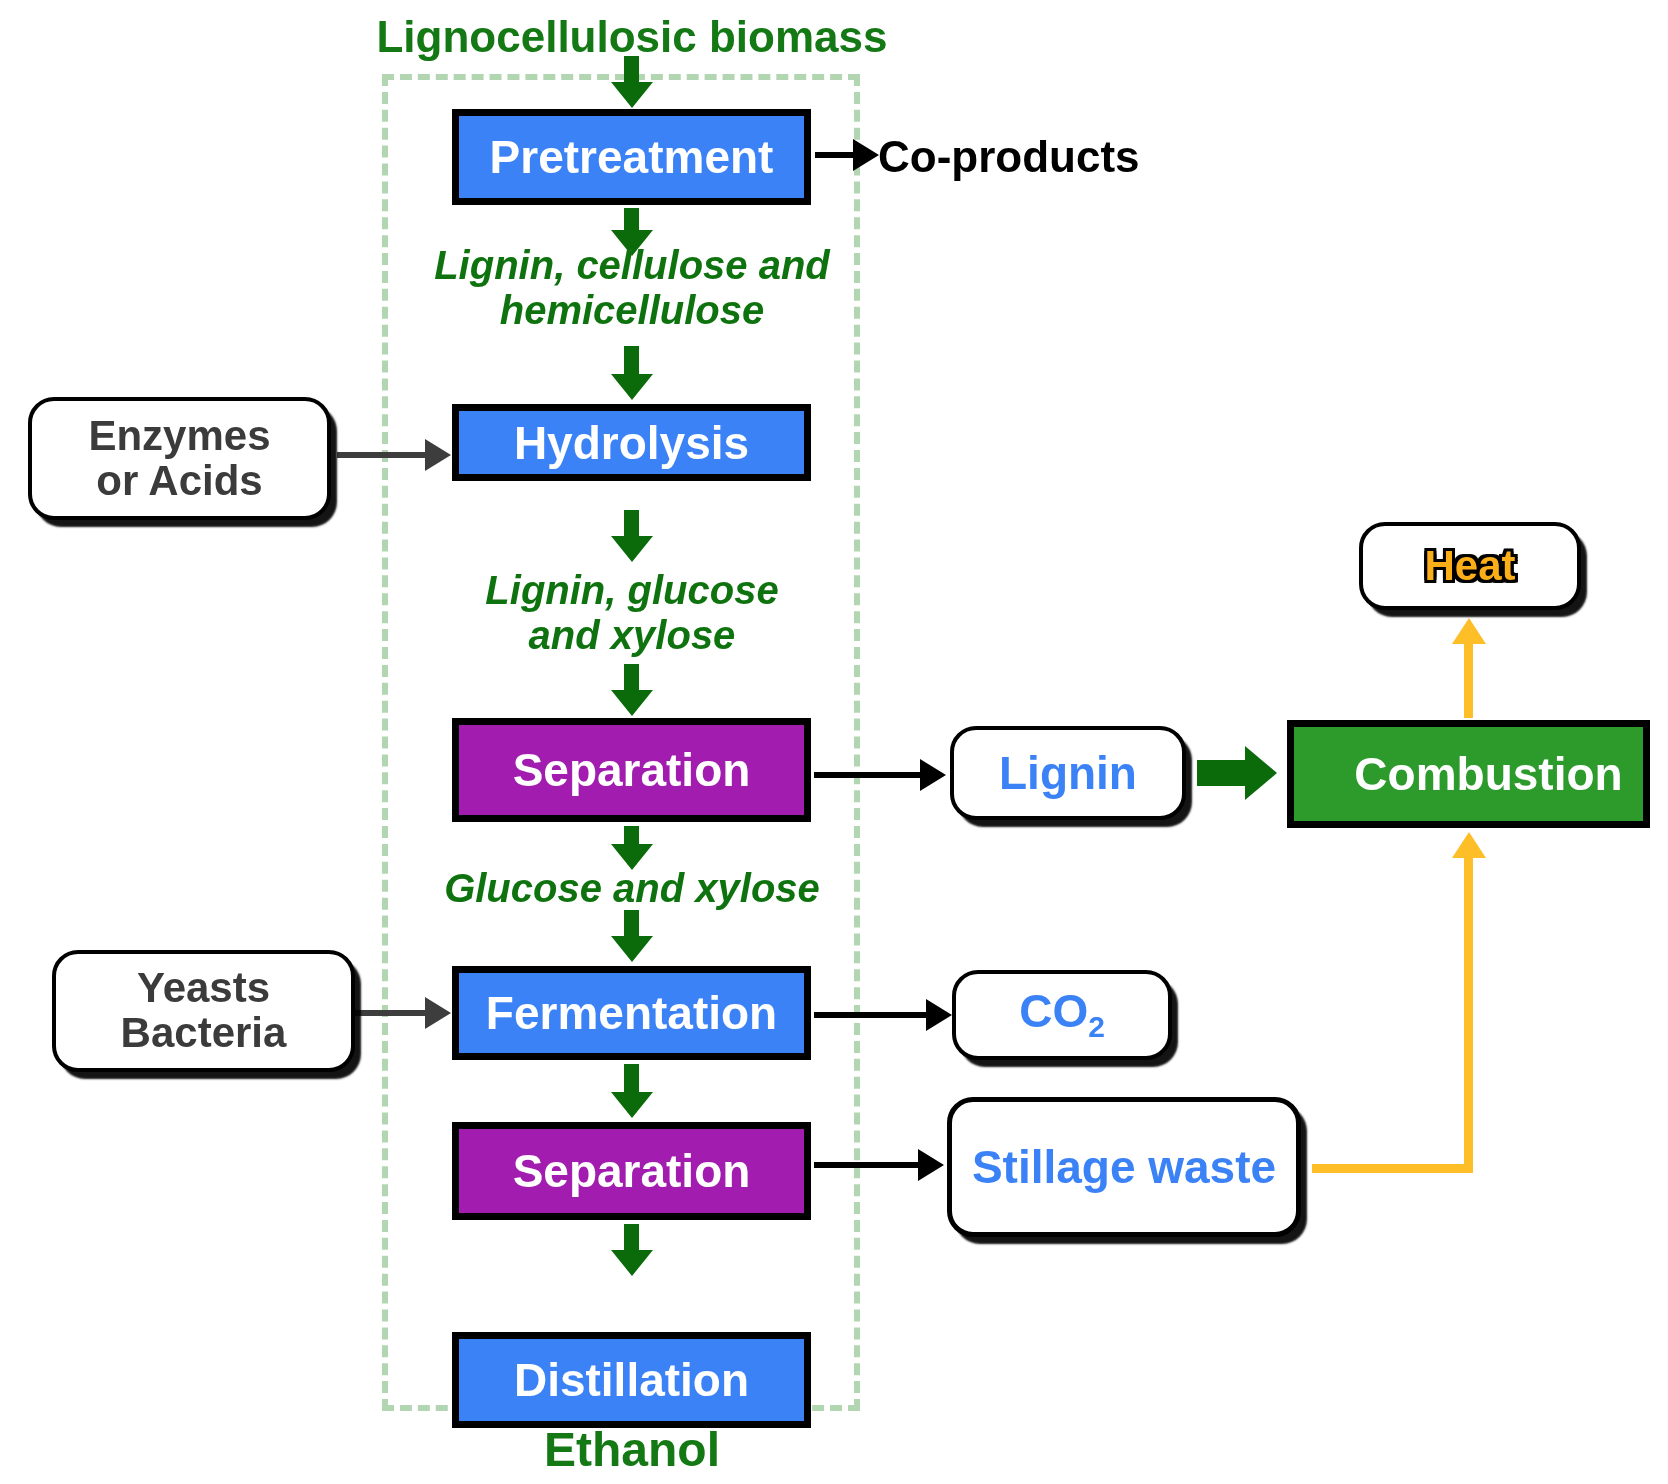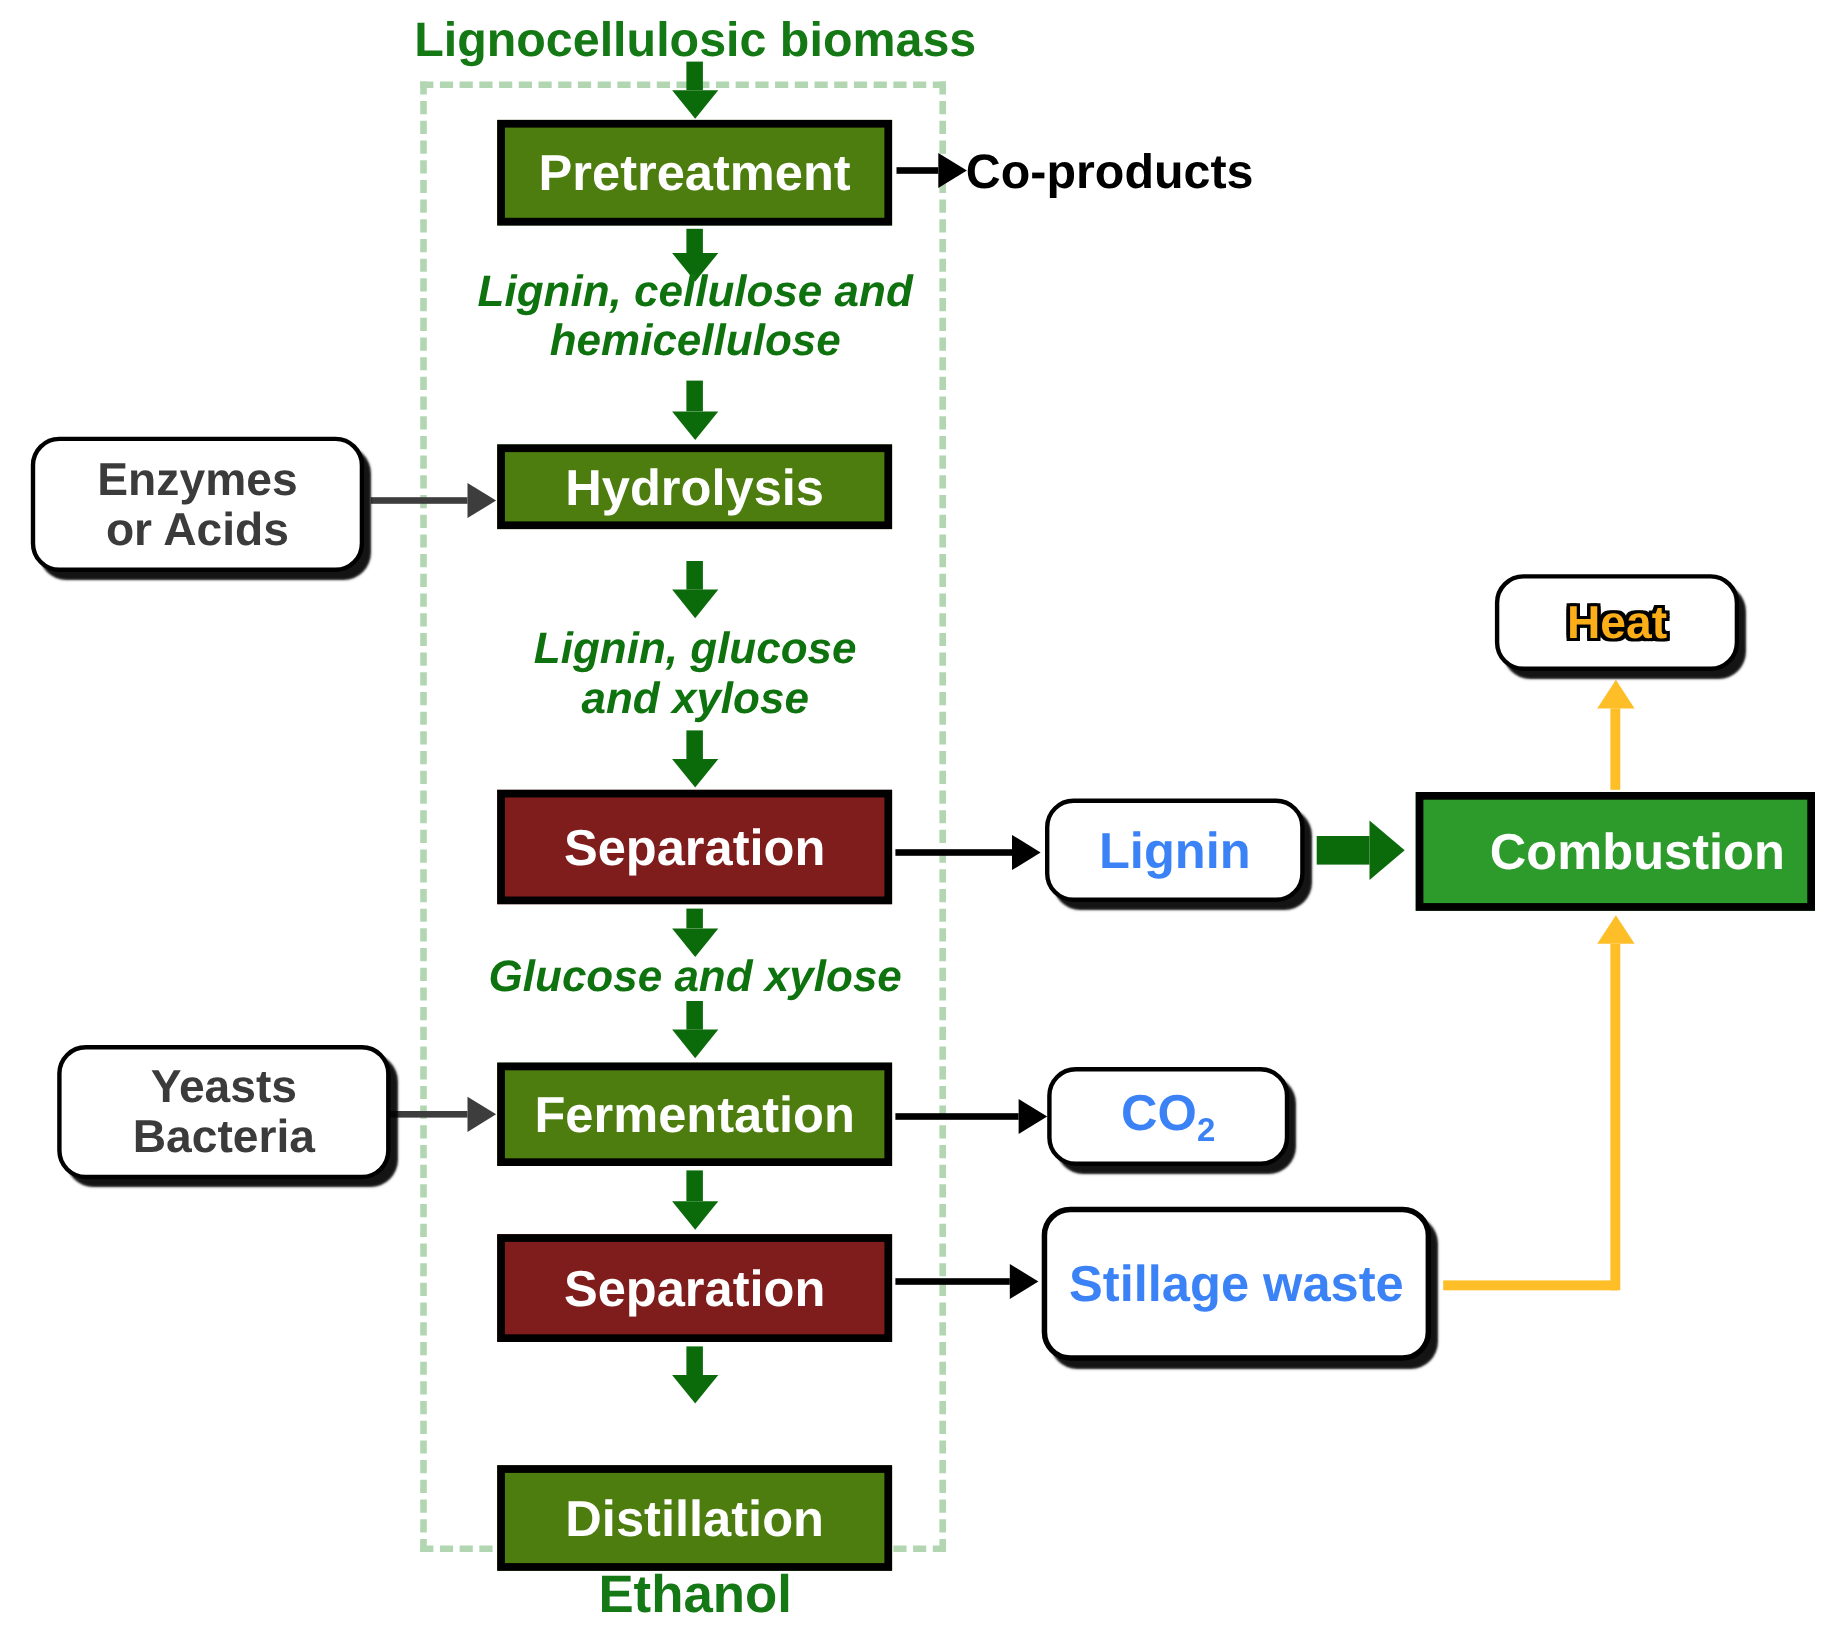--- a/index.html
+++ b/index.html
@@ -8,25 +8,25 @@
     font-family:"Liberation Sans", sans-serif; overflow:hidden;
   }
   
   .dashed-box {
     position:absolute; left:382px; top:74px; width:466px; height:1325px;
     border:6px dashed #B2D6B2; z-index:1;
   }
   
   .proc {
     position:absolute; left:452px; width:359px; box-sizing:border-box;
-    background:#4d7c0f; border:7px solid #000;
+    background:#3b82f6; border:7px solid #000;
     display:flex; align-items:center; justify-content:center;
     color:#fff; font-weight:bold; font-size:46px; z-index:5;
   }
-  .proc.olive  { background:#7f1d1d; }
+  .proc.olive  { background:#a21caf; }
   .proc.bright { background:#2C9B2C;padding-left:40px; }
   
   .rounded {
     position:absolute; box-sizing:border-box; background:#fff;
     border:4px solid #000; border-radius:26px;
     box-shadow:7px 8px 2px -1px rgba(0,0,0,0.92);
     display:flex; flex-direction:column; align-items:center; justify-content:center;
     color:#3B3B3B; font-weight:bold; font-size:42px; line-height:1.06; text-align:center;
     z-index:5;
   }

